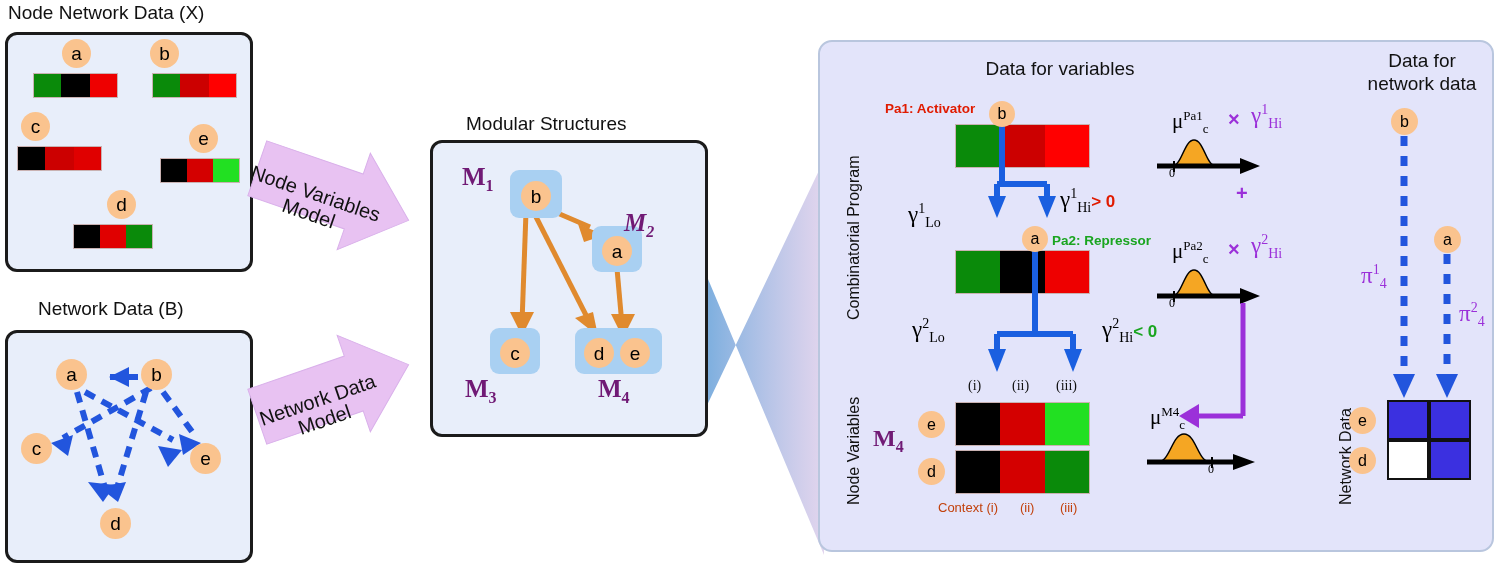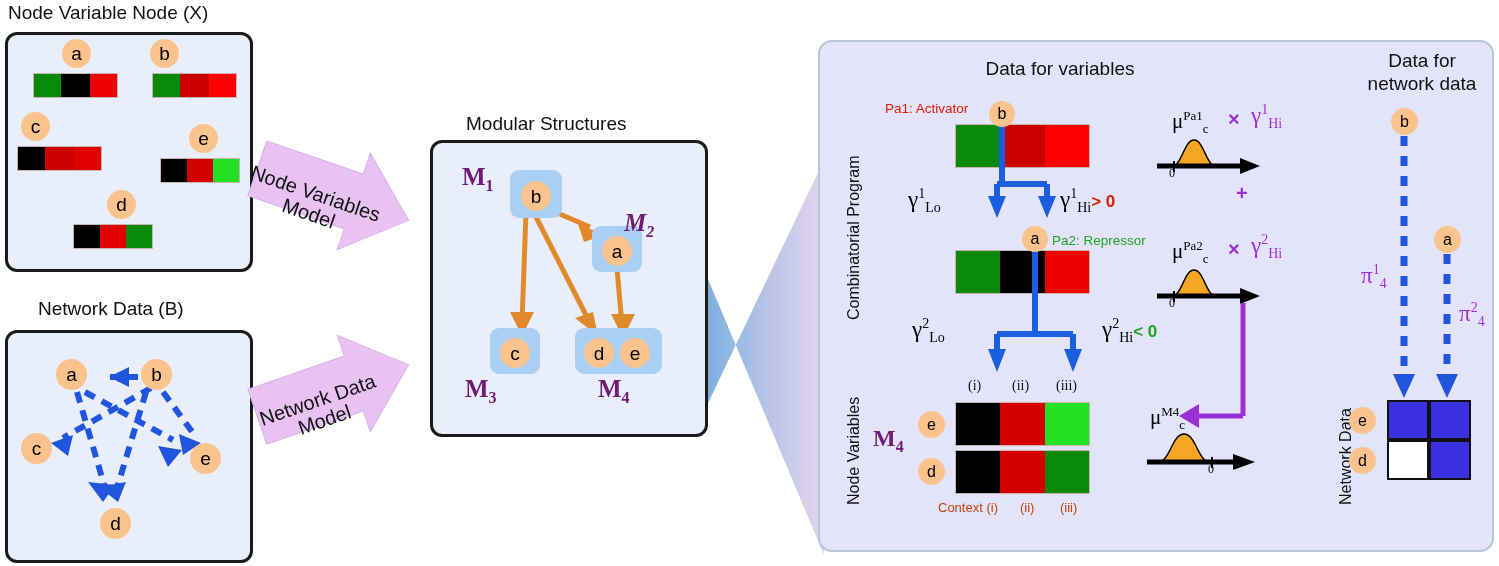--- a/index.html
+++ b/index.html
@@ -34,21 +34,21 @@
   .mlabel sub{font-size:16px;}
 
   
   #rightPanel{position:absolute;left:818px;top:40px;width:676px;height:512px;
               background:#e3e4fa;border:2px solid #b9c6de;border-radius:14px;box-sizing:border-box;}
   .r-title{position:absolute;font-size:19px;color:#111;text-align:center;line-height:1.2;}
 
   .vlabel{position:absolute;font-size:16px;color:#111;white-space:nowrap;
           transform-origin:0 0;transform:rotate(-90deg);}
 
-  .tag{position:absolute;font-size:13.5px;font-weight:normal;white-space:nowrap;}
+  .tag{position:absolute;font-size:13.5px;font-weight:bold;white-space:nowrap;}
   .tag.act{color:#e01b00;}
   .tag.rep{color:#1aa520;}
 
   .gsym{position:absolute;font-family:"Liberation Serif", serif;font-size:23px;color:#000;white-space:nowrap;}
   .gsym .sup{font-size:14px;vertical-align:super;}
   .gsym .sub{font-size:14px;vertical-align:sub;}
   .gcond{font-weight:bold;font-size:17px;font-family:"Liberation Sans",sans-serif;}
   .gcond.pos{color:#e01b00;}
   .gcond.neg{color:#1aa520;}
 
@@ -64,21 +64,21 @@
   .ctx{position:absolute;font-size:14px;color:#111;font-family:"Liberation Serif", serif;white-space:nowrap;}
   .ctxs{position:absolute;font-size:13px;color:#c2410c;white-space:nowrap;}
 
   .axzero{position:absolute;font-size:12px;color:#000;font-family:"Liberation Serif",serif;}
 
   .netcell{position:absolute;box-sizing:border-box;border:2px solid #111;}
 </style>
 </head>
 <body>
 
-<div class="panel-title" style="left:8px;top:2px;">Node Variable Node (X)</div>
+<div class="panel-title" style="left:8px;top:2px;">Node Network Data (X)</div>
 <div class="panel" style="left:5px;top:32px;width:248px;height:240px;"></div>
 
 <div class="bar" style="left:33px;top:73px;width:85px;height:25px;">
   <i style="width:33%;background:#0a8a0a;"></i>
   <i style="width:34%;background:#000000;"></i>
   <i style="width:33%;background:#ee0000;"></i>
 </div>
 <div class="node" style="left:62px;top:39px;width:29px;height:29px;">
     <span>a</span>
   </div>
@@ -260,21 +260,21 @@
 <svg class="abs" style="left:955px;top:110px;" width="160" height="115">
   <g stroke="#1a5fe0" stroke-width="6" fill="none">
     <path d="M47,10 L47,74 M47,74 L42,74 M47,74 L92,74 M42,74 L42,88 M92,74 L92,88"></path>
   </g>
   <g fill="#1a5fe0">
     <polygon points="33,86 51,86 42,108"></polygon>
     <polygon points="83,86 101,86 92,108"></polygon>
   </g>
 </svg>
 
-<div class="gsym" style="left:908px;top:186px;">
+<div class="gsym" style="left:908px;top:201px;">
   <span>γ</span><span class="sup">1</span><span class="sub">Lo</span>
 </div>
 <div class="gsym" style="left:1060px;top:186px;">
   <span>γ</span><span class="sup">1</span><span class="sub">Hi</span><span class="gcond pos">&gt; 0</span>
 </div>
 
 <div class="musym" style="left:1172px;top:108px;">
   <span>μ</span><span class="sup">Pa1</span><span class="sub">c</span>
 </div>
 <svg class="abs" style="left:1152px;top:132px;" width="110" height="46">

